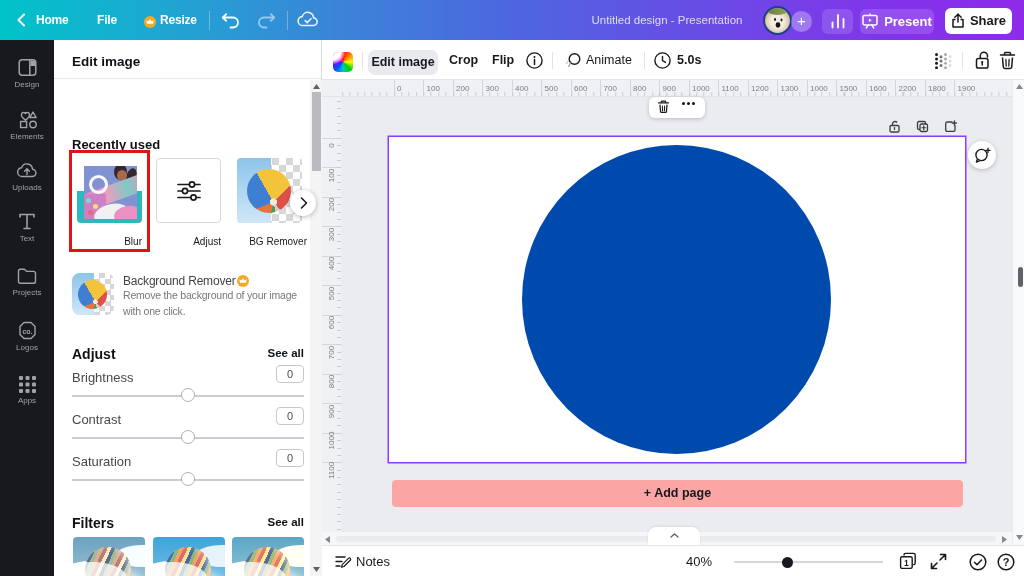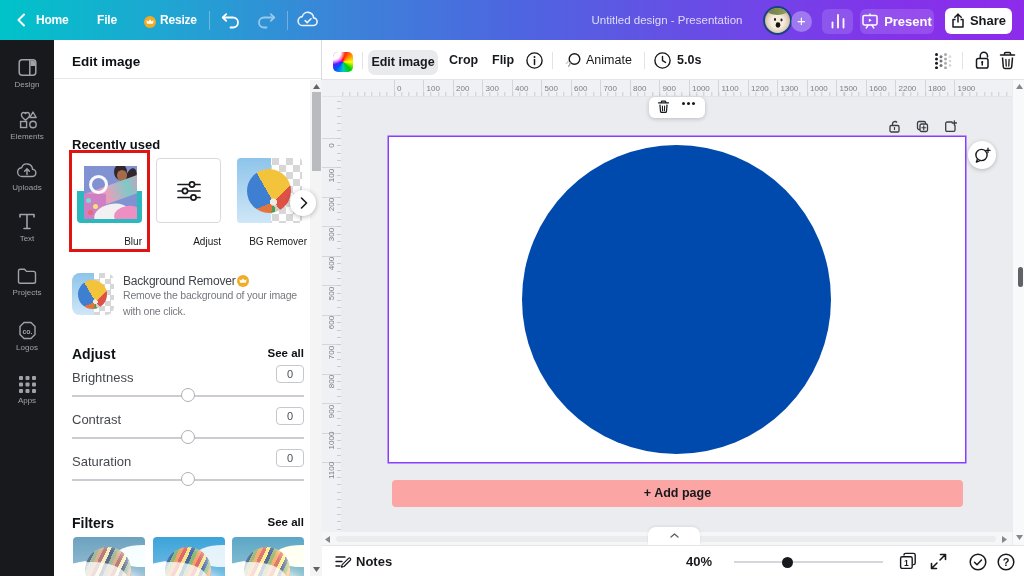--- a/index.html
+++ b/index.html
@@ -116,21 +116,21 @@
   #v-thumb { position:absolute; left:1018px; top:267px; width:5px; height:20px; background:#5f6266; border-radius:2.5px; }
   #h-scroll { position:absolute; left:322px; top:532px; width:690px; height:13px; background:#f5f6f8; }
   #h-thumb { position:absolute; left:14px; top:3.5px; width:660px; height:6px; background:#eaecee; border-radius:3px; }
 
   
   #collapsetab { position:absolute; left:648px; top:527px; width:52px; height:19px; background:#fff; border-radius:8px 8px 0 0;
     box-shadow:0 -1px 3px rgba(20,22,26,.08); z-index:4; }
 
   
   #bottombar { position:absolute; left:322px; top:545px; width:702px; height:31px; background:#fff; border-top:1px solid #e4e5e8; z-index:5; }
-  .bb-txt { position:absolute; font-size:13px; font-weight:700; color:#17191c; }
+  .bb-txt { position:absolute; font-size:13px; font-weight:400; color:#17191c; }
 </style>
 </head>
 <body>
 <div id="root">
 
   <div id="topbar">
     <svg class="abs" style="left:16px;top:13px" width="10" height="14" viewBox="0 0 10 14">
         <path d="M8 1.5 L2.5 7 L8 12.5" stroke="#fff" stroke-width="2" fill="none" stroke-linecap="round" stroke-linejoin="round"></path>
       </svg>
     <div class="tb-txt" style="left:36px">Home</div>

